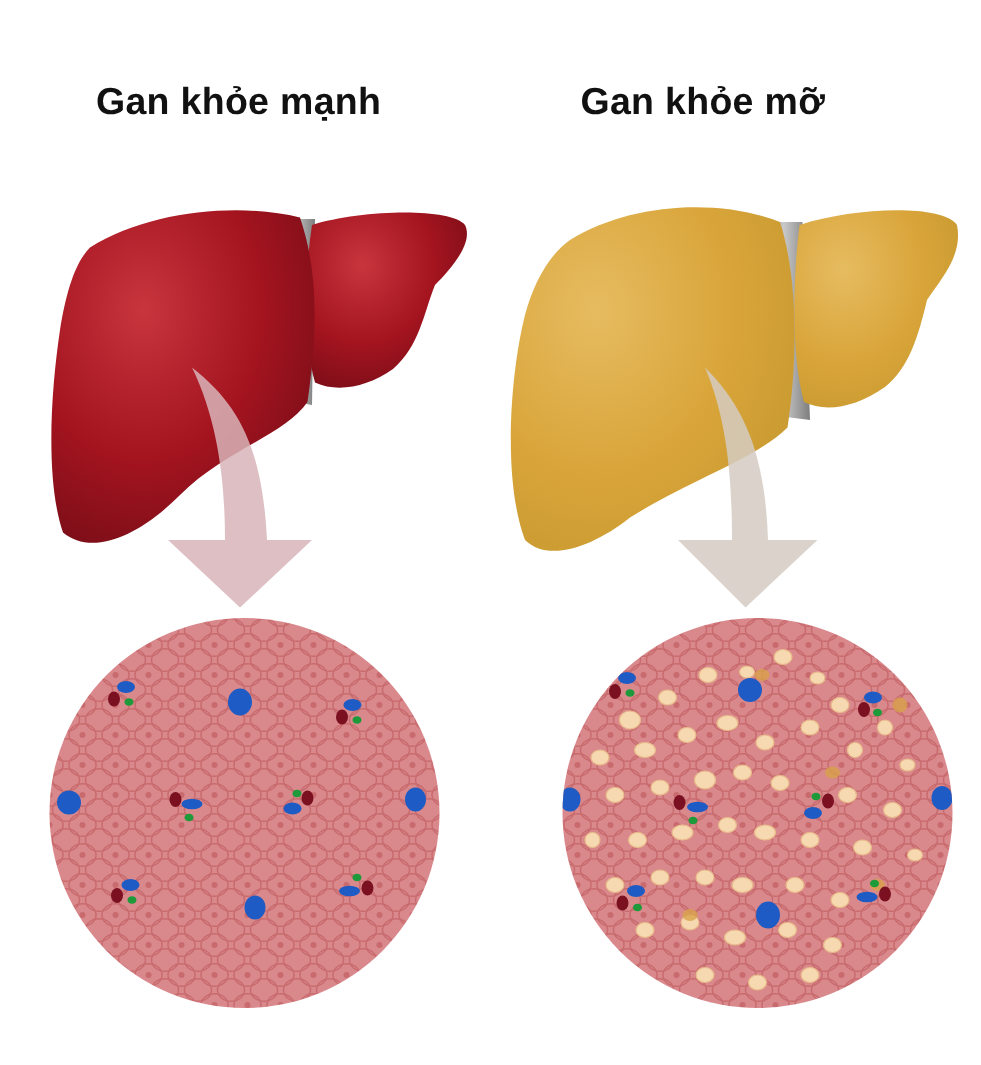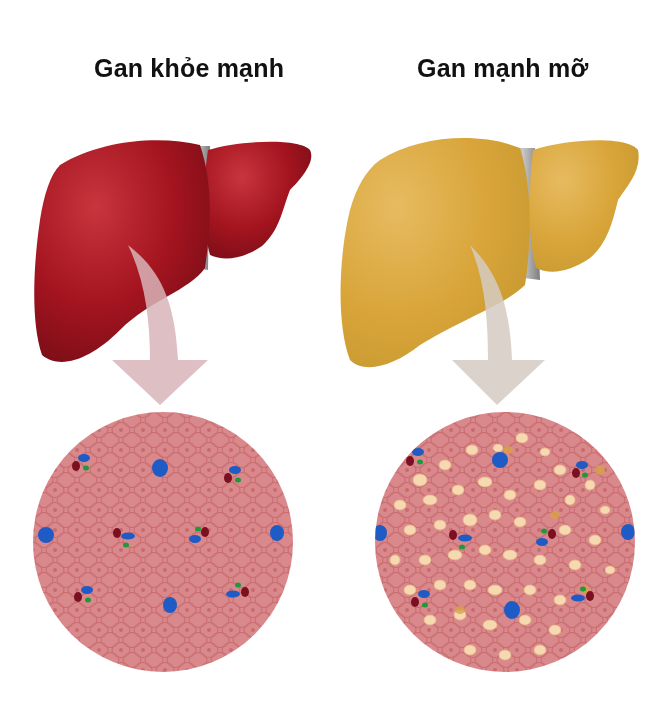--- a/index.html
+++ b/index.html
@@ -1,26 +1,26 @@
 <!DOCTYPE html>
 <html><head>
 <meta charset="utf-8">
 <style>
   html,body{margin:0;padding:0;background:#ffffff;}
   body{width:654px;height:710px;position:relative;overflow:hidden;font-family:"Liberation Sans",sans-serif;}
-  .title{position:absolute;top:54px;font-size:25px;font-weight:bold;color:#111;letter-spacing:0.2px;white-space:nowrap;margin-left:30px;}
+  .title{position:absolute;top:54px;font-size:25px;font-weight:bold;color:#111;letter-spacing:0.2px;white-space:nowrap;}
   #t-left{left:64px;}
   #t-right{left:387px;}
   svg{position:absolute;left:0;top:0;}
 </style>
 </head>
 <body>
 
 <div class="title" id="t-left">Gan khỏe mạnh</div>
-<div class="title" id="t-right">Gan mạnh mỡ</div>
+<div class="title" id="t-right">Gan khỏe mỡ</div>
 
 <svg width="654" height="710" viewBox="0 0 654 710">
   <defs>
     <radialGradient id="gRed" cx="35%" cy="30%" r="75%">
       <stop offset="0" stop-color="#c8353d"></stop>
       <stop offset="0.6" stop-color="#a3141f"></stop>
       <stop offset="1" stop-color="#7d0e18"></stop>
     </radialGradient>
     <radialGradient id="gYel" cx="30%" cy="30%" r="80%">
       <stop offset="0" stop-color="#e6bb60"></stop>

